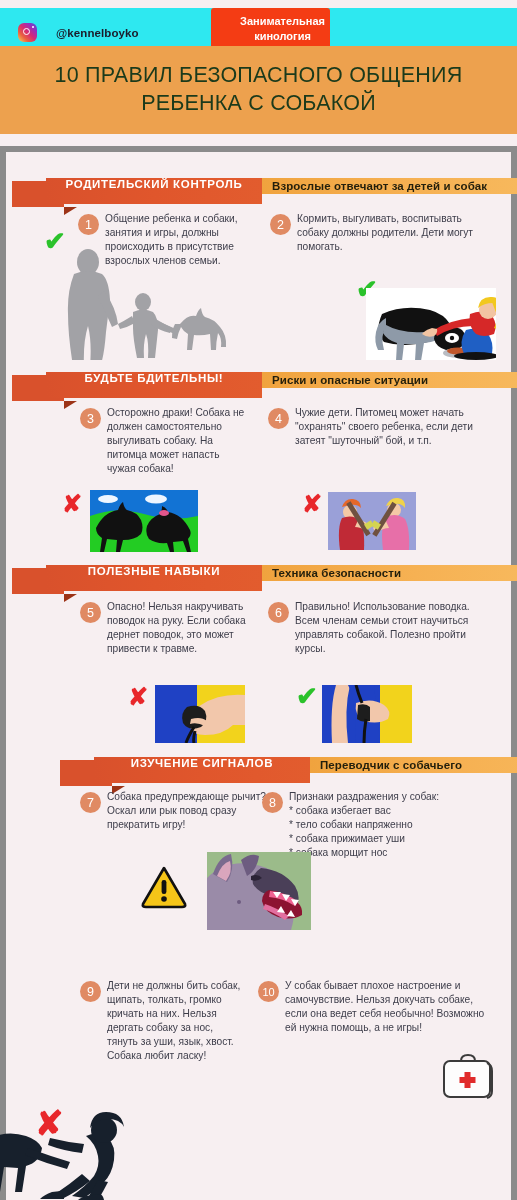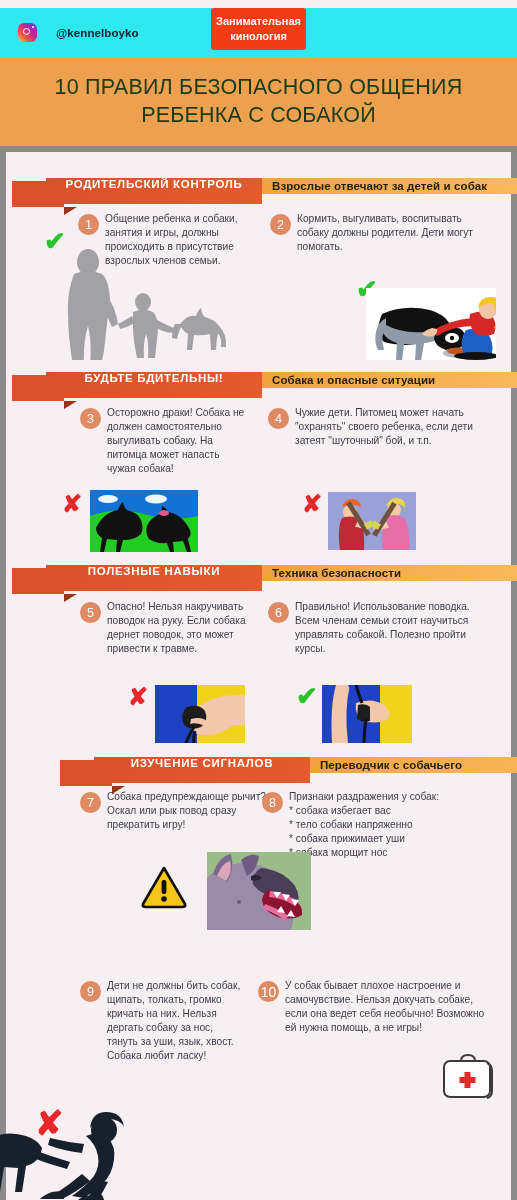--- a/index.html
+++ b/index.html
@@ -34,25 +34,25 @@
   }
   .ig-icon:after{
     content:"";position:absolute;right:3px;top:3px;width:2px;height:2px;
     background:#fff;border-radius:50%;
   }
   .ig-handle{font-size:11.5px;font-weight:bold;color:#1b1b2a;letter-spacing:.1px;}
   .badge{
     position:absolute;left:211px;top:8px;width:95px;height:42px;
     background:#f43c14;border-radius:3px;
     display:flex;flex-direction:column;align-items:center;justify-content:center;
-    color:#fff;font-size:11px;font-weight:bold;line-height:1.35;text-align:center;
+    color:#fff;font-size:11px;font-weight:bold;line-height:1.35;text-align:center;padding-left:24px;
   }
   
   .titleband{
-    position:absolute;left:0;top:58px;width:517px;height:88px;
+    position:absolute;left:0;top:46px;width:517px;height:88px;
     background:#eda css;
     background:#eda14e;
     display:flex;align-items:center;justify-content:center;
   }
   .titleband h1{
     margin:0;text-align:center;
     font-size:21.5px;font-weight:normal;color:#1b3a1b;
     line-height:1.28;letter-spacing:.2px;
   }
   .gray-sep{position:absolute;left:0;top:146px;width:517px;height:6px;background:#8b8b8b;}
@@ -89,21 +89,21 @@
   }
 
   
   .rule{position:absolute;display:flex;gap:6px;}
   .num{
     flex:none;width:21px;height:21px;border-radius:50%;
     background:#e08a63;color:#fff;font-size:12.5px;
     display:flex;align-items:center;justify-content:center;
     margin-top:2px;
   }
-  .num.wide{font-size:14px;}
+  .num.wide{font-size:11px;}
   .rule p{
     margin:0;font-size:10.2px;line-height:1.38;color:#3d3d4a;
     font-family:"Liberation Sans", sans-serif;
   }
 
   
   .tick{position:absolute;color:#2bc22b;font-size:26px;font-weight:bold;line-height:1;}
   .cross{position:absolute;color:#e8272b;font-size:24px;font-weight:bold;line-height:1;}
 
   
@@ -205,21 +205,21 @@
     <ellipse cx="110" cy="68" rx="22" ry="4" fill="#111"></ellipse>
   </svg>
 
   <div class="ribbon" style="top:372px;">
     <div class="tail"></div>
     <div class="fold"></div>
     <div class="left">
       <span>БУДЬТЕ БДИТЕЛЬНЫ!</span>
     </div>
     <div class="right">
-      <span>Собака и опасные ситуации</span>
+      <span>Риски и опасные ситуации</span>
     </div>
   </div>
 
   <div class="rule" style="left:80px;top:406px;width:170px;">
     <div class="num">3</div>
     <p> Осторожно драки! Собака не должен самостоятельно выгуливать собаку. На питомца может напасть чужая собака!</p>
   </div>
   <div class="rule" style="left:268px;top:406px;width:215px;">
     <div class="num">4</div>
     <p> Чужие дети. Питомец может начать "охранять" своего ребенка, если дети затеят "шуточный" бой, и т.п.</p>

